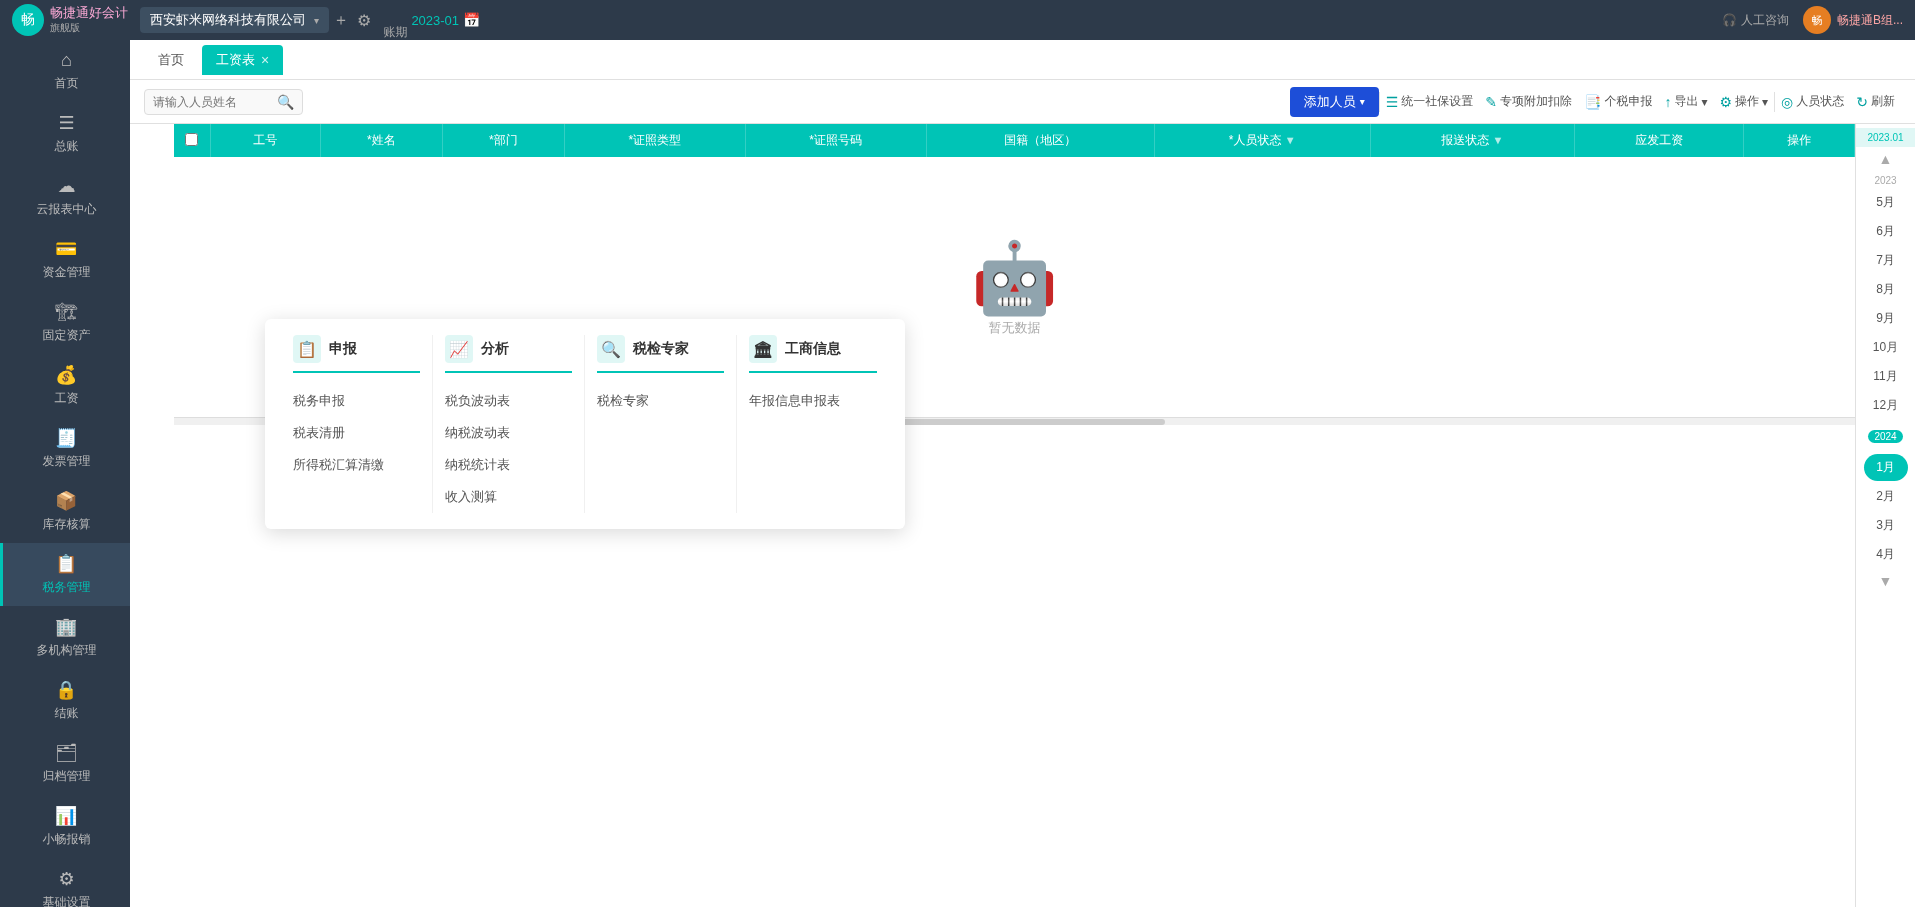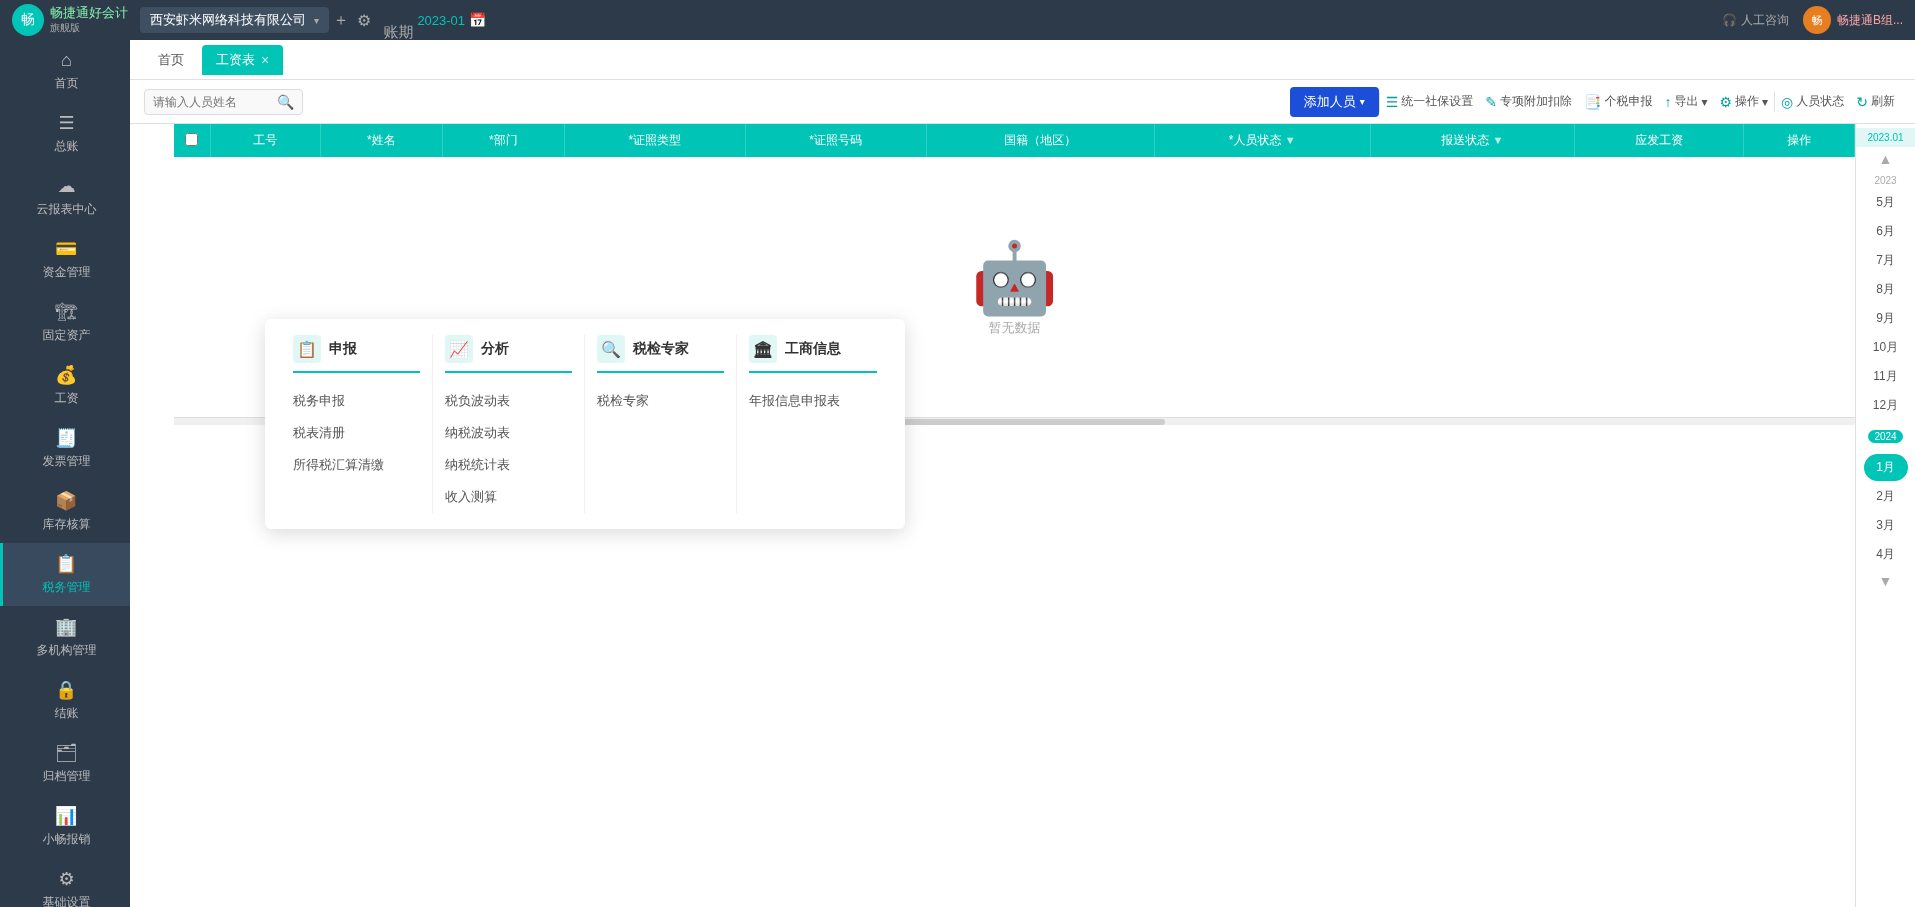--- a/index.html
+++ b/index.html
@@ -5,29 +5,29 @@
     * { box-sizing: border-box; margin: 0; padding: 0; }
     body { font-family: "Microsoft YaHei", Arial, sans-serif; font-size: 13px; background: #f0f2f5; overflow: hidden; width: 1915px; height: 907px; }
 
     
     .top-bar {
       display: flex; align-items: center; height: 40px;
       background: #2d3a4a; color: #fff; padding: 0 12px; position: relative; z-index: 100;
     }
     .logo-area { display: flex; align-items: center; gap: 6px; min-width: 120px; }
     .logo-icon { width: 32px; height: 32px; background: #00c4b6; border-radius: 50%; display: flex; align-items: center; justify-content: center; font-size: 14px; color: #fff; flex-shrink: 0; }
-    .logo-text { font-size: 13px; color: #86efac; line-height: 1.2; }
+    .logo-text { font-size: 13px; color: #f9a8d4; line-height: 1.2; }
     .logo-subtext { font-size: 10px; color: #aaa; }
     .company-selector {
       display: flex; align-items: center; gap: 4px; margin-left: 8px;
       background: #3d4f61; border-radius: 4px; padding: 4px 10px; cursor: pointer; color: #fff; font-size: 13px;
     }
     .company-selector .chevron { font-size: 10px; color: #aaa; margin-left: 4px; }
     .top-icon-btn { background: none; border: none; color: #aaa; cursor: pointer; font-size: 16px; padding: 4px; }
-    .period-label { color: #aaa; font-size: 15px; margin-left: 8px; margin-top: 24px; }
+    .period-label { color: #aaa; font-size: 12px; margin-left: 8px; margin-top: 24px; }
     .period-value { color: #00c4b6; font-size: 13px; margin-left: 4px; }
     .period-cal { color: #00c4b6; font-size: 14px; margin-left: 4px; cursor: pointer; }
     .top-right { margin-left: auto; display: flex; align-items: center; gap: 14px; }
     .support-btn { display: flex; align-items: center; gap: 4px; color: #aaa; font-size: 12px; cursor: pointer; }
     .user-avatar { width: 28px; height: 28px; border-radius: 50%; background: #e67e22; display: flex; align-items: center; justify-content: center; color: #fff; font-size: 11px; }
     .user-name { color: #fca5a5; font-size: 12px; cursor: pointer; text-align: center; }
 
     
     .app-layout { display: flex; height: calc(907px - 40px); }
 

